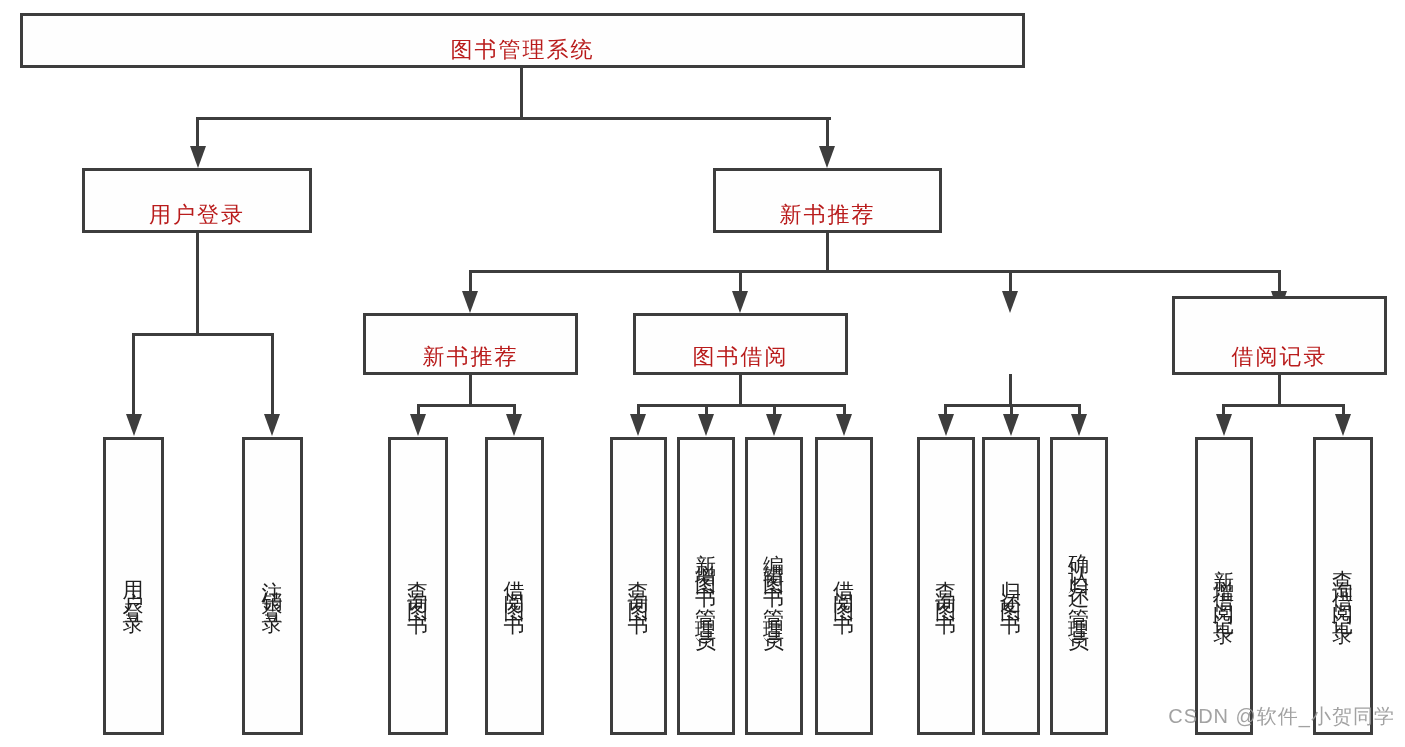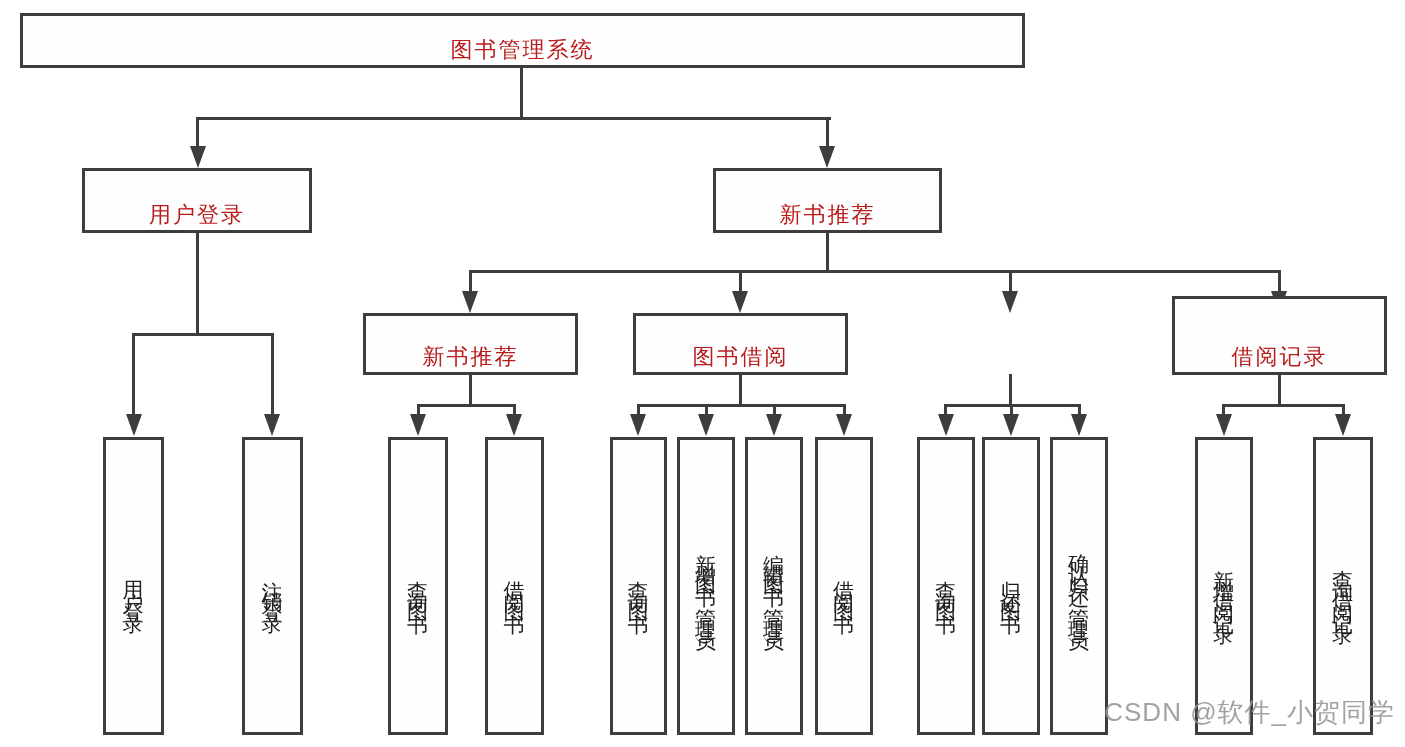--- a/index.html
+++ b/index.html
@@ -28,21 +28,21 @@
   .hline,.vline{position:absolute;background:#3d3d3d;}
   .hline{height:3px;}
   .vline{width:3px;}
   .arrow{
     position:absolute;width:0;height:0;
     border-left:8px solid transparent;border-right:8px solid transparent;
     border-top:22px solid #3d3d3d;
   }
   .watermark{
     position:absolute;right:10px;bottom:17px;
-    font-size:26px;letter-spacing:1px;color:rgba(152,152,152,0.9);
+    font-size:20px;letter-spacing:1px;color:rgba(152,152,152,0.9);
     z-index:10;
   }
 </style>
 </head>
 <body>
 
 <div class="stage">
 
   <div class="box" style="left:20px;top:13px;width:1005px;height:55px;">
     <span>图书管理系统</span>

